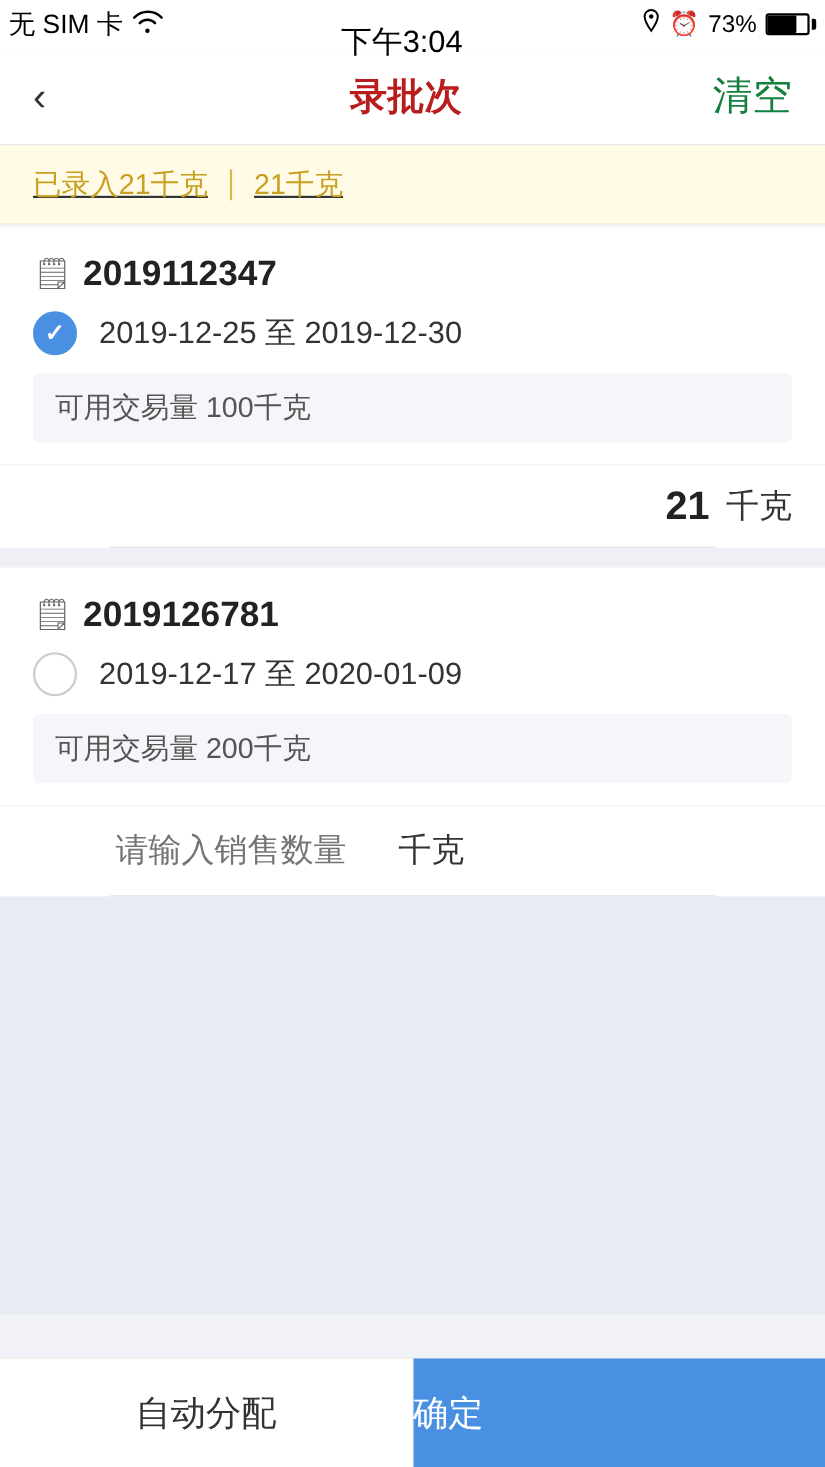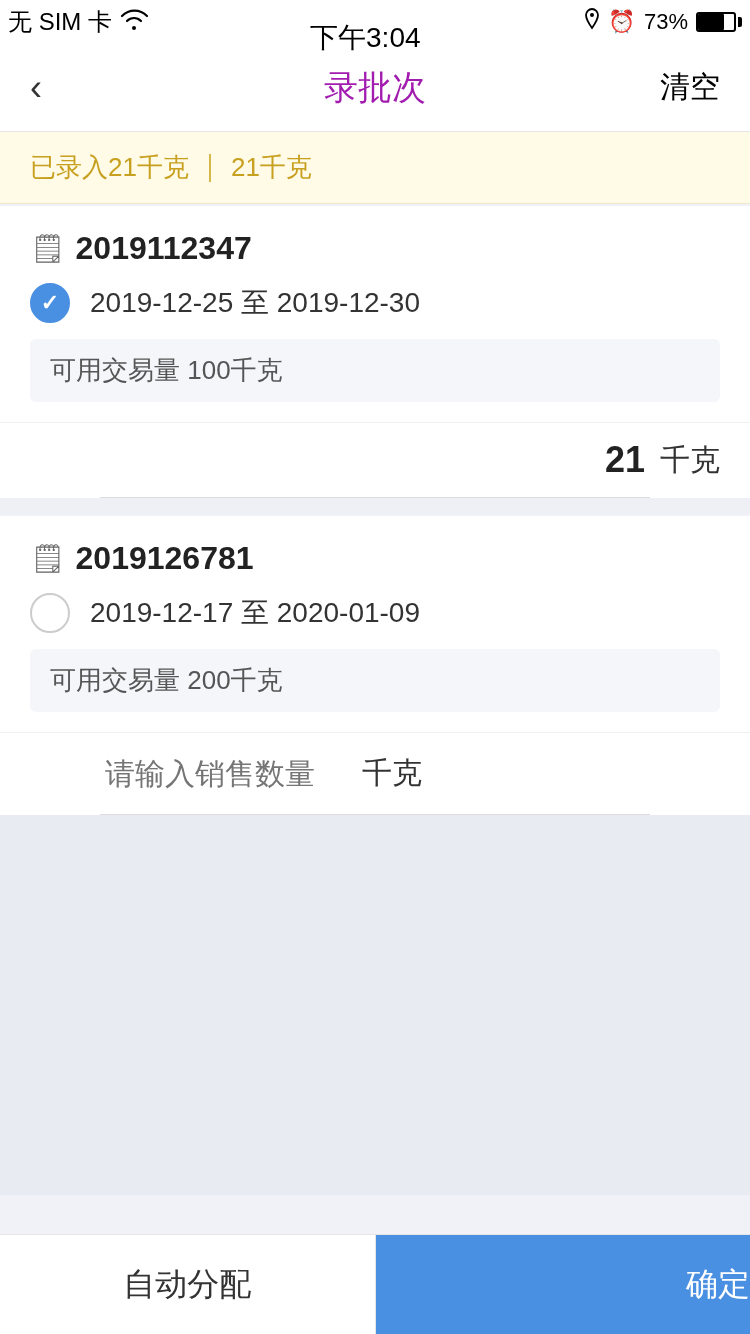--- a/index.html
+++ b/index.html
@@ -77,37 +77,38 @@
       border-bottom: 1px solid #e5e5e5;
     }
     .nav-back {
       font-size: 36px;
       color: #333;
       cursor: pointer;
       width: 60px;
     }
     .nav-title {
       font-size: 34px;
-      font-weight: 400;
-      color: #a21caf;
+      font-weight: 700;
+      color: #b91c1c;
     }
     .nav-action {
-      font-size: 30px;
-      color: #000000;
+      font-size: 36px;
+      color: #15803d;
       cursor: pointer;
     }
 
     
     .info-banner {
       background: #fffbe6;
       padding: 18px 30px;
       display: flex;
       align-items: center;
       gap: 20px;
       border-bottom: 1px solid #f0e8c8;
+      text-decoration: underline;
     }
     .info-item {
       font-size: 26px;
       color: #c8a020;
       font-weight: 500;
     }
     .info-divider {
       width: 2px;
       height: 28px;
       background: #d4b84a;
@@ -259,21 +260,21 @@
       justify-content: center;
       font-size: 32px;
       color: #333;
       cursor: pointer;
       border-right: 1px solid #e5e5e5;
     }
     .footer-btn-right {
       flex: 1;
       display: flex;
       align-items: center;
-      justify-content: flex-end;
+      justify-content: flex-start;
       font-size: 32px;
       color: #fff;
       background: #4a90e2;
       cursor: pointer;
     }
 
     .content-scroll {
       padding-bottom: 100px;
     }
   </style>

